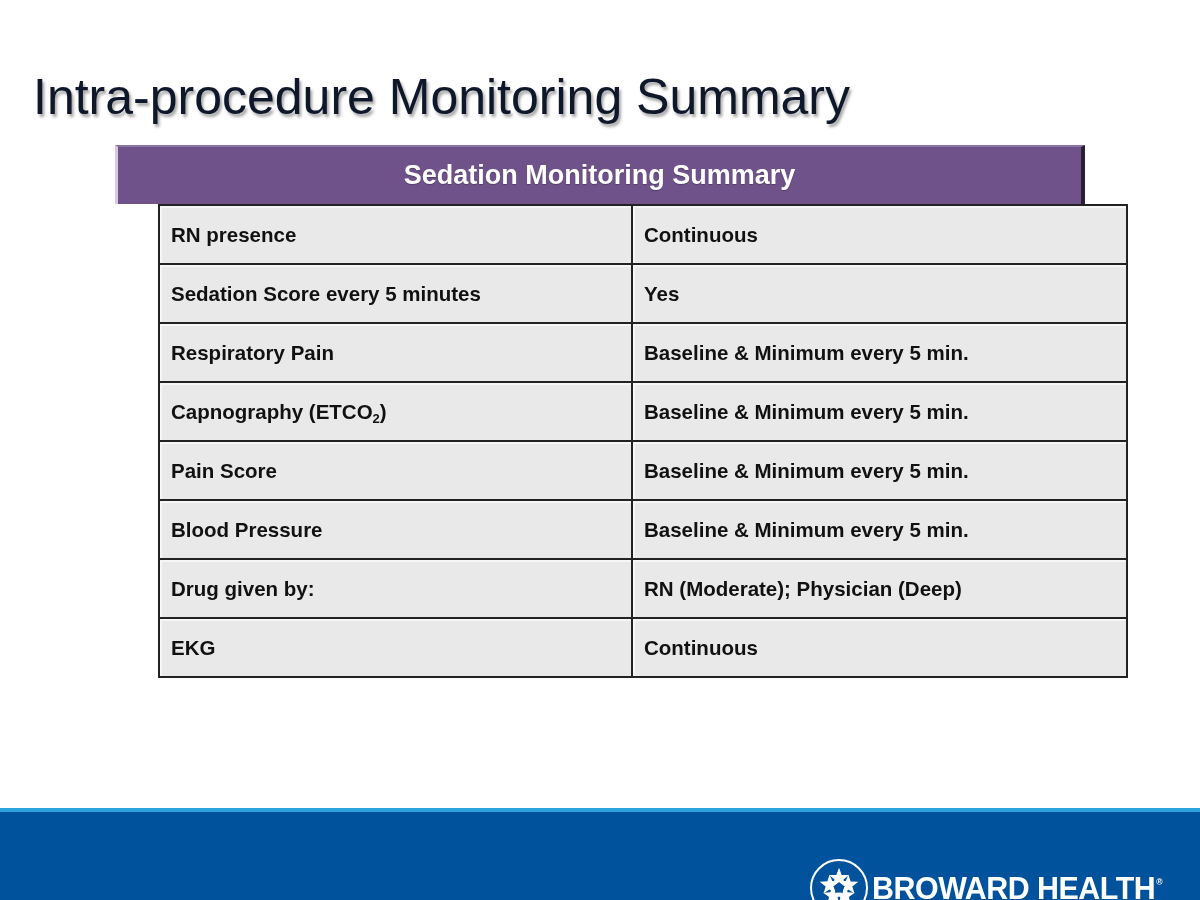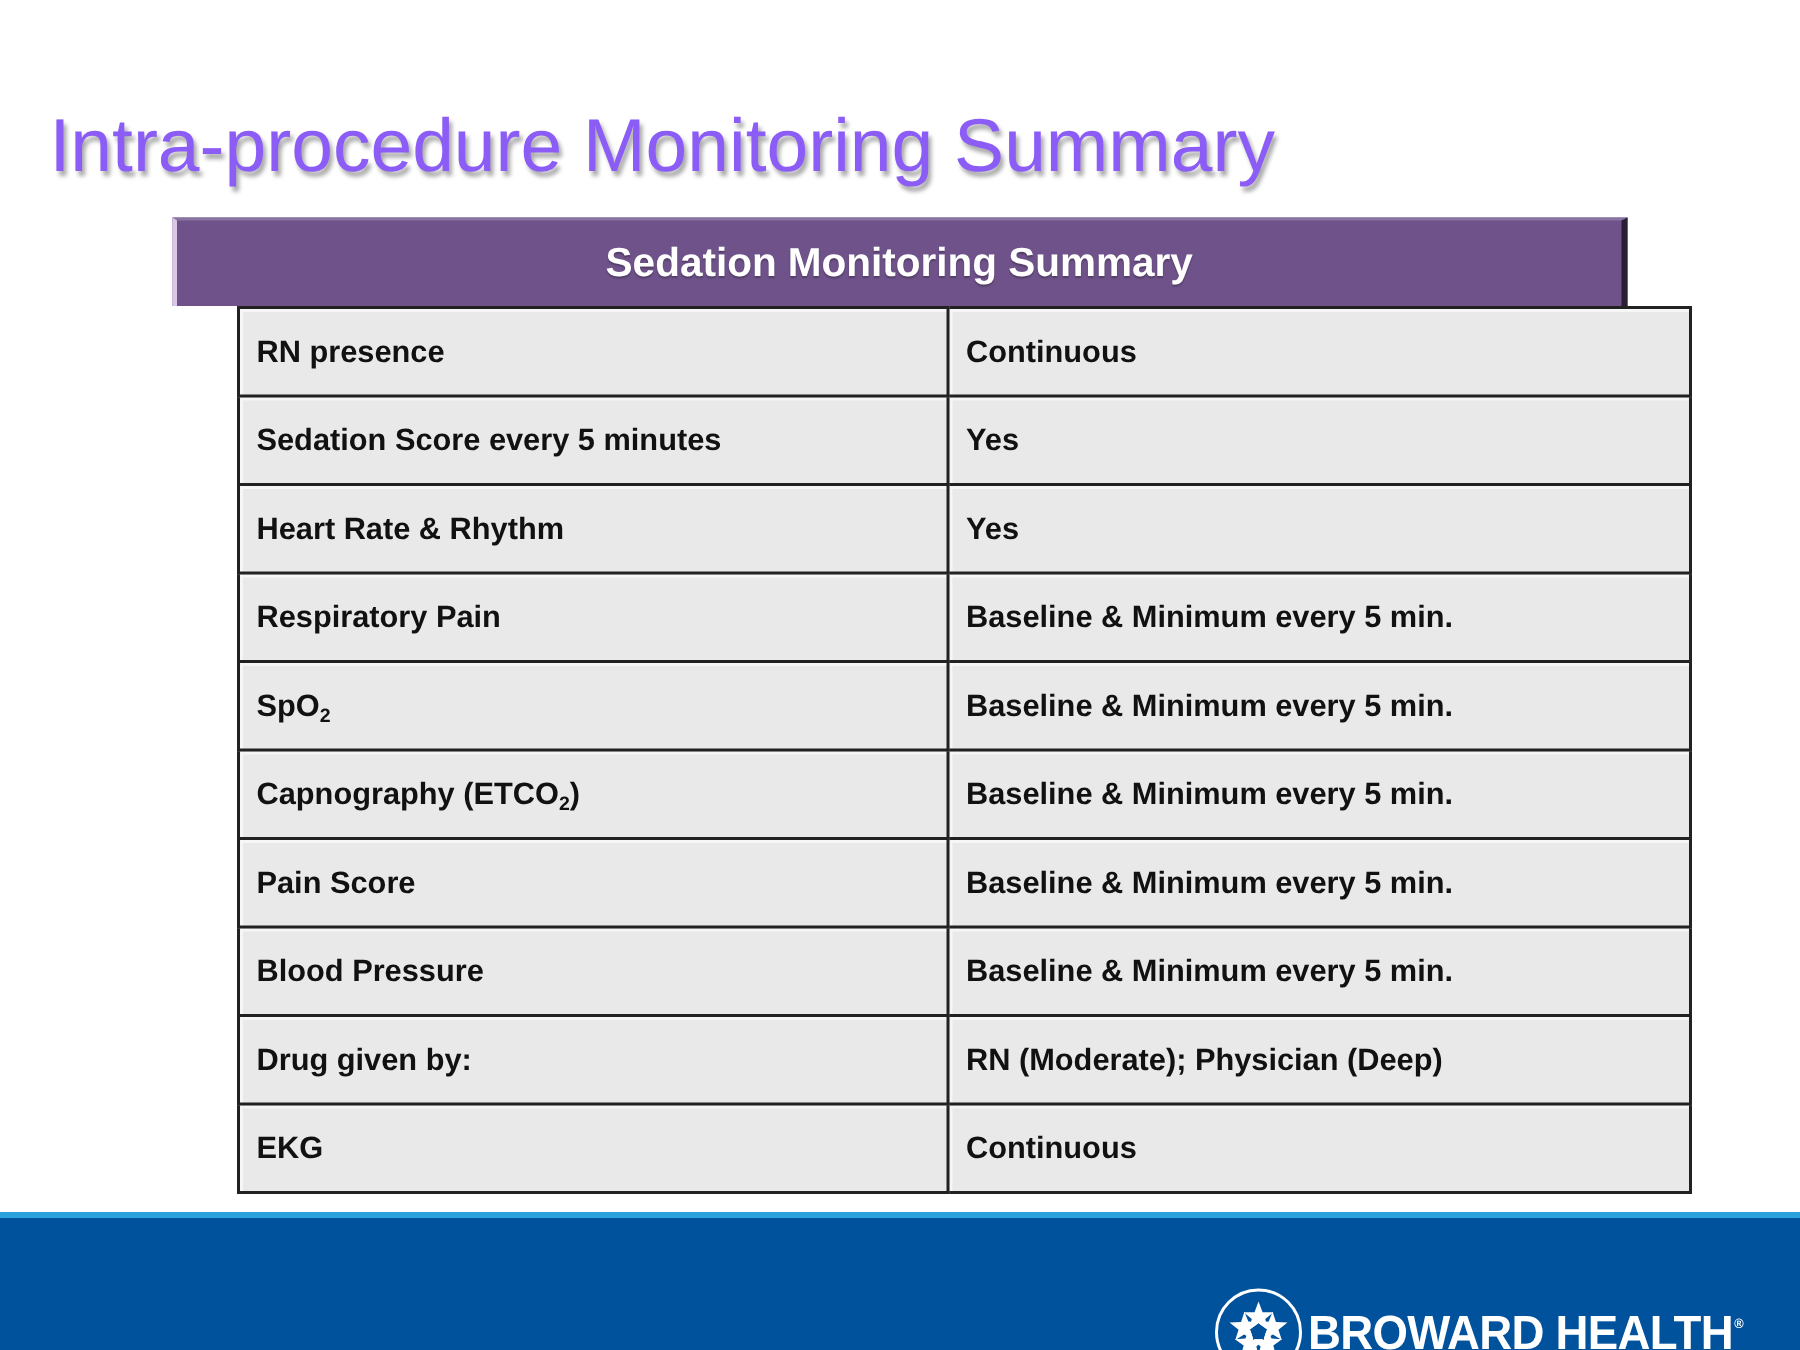--- a/index.html
+++ b/index.html
@@ -4,21 +4,21 @@
   <style>
     html, body { margin: 0; padding: 0; }
     body {
       width: 1200px; height: 900px; position: relative; overflow: hidden;
       background: #ffffff;
       font-family: "Liberation Sans", sans-serif;
     }
     .slide-title {
       position: absolute; left: 33px; top: 66px;
       font-size: 50px; line-height: 62px;
-      color: #8b5cf6;
+      color: #0f172a;
       text-shadow: 2px 3px 3px rgba(0,0,0,0.35);
       letter-spacing: 0px;
       white-space: nowrap;
     }
     .table-wrap {
       position: absolute; left: 115px; top: 145px; width: 970px;
     }
     .table-header {
       height: 59px;
       background: #6e5289;
@@ -80,29 +80,21 @@
     <tbody>
       <tr>
         <td class="col-a">RN presence</td>
         <td>Continuous</td>
       </tr>
       <tr>
         <td class="col-a">Sedation Score every 5 minutes</td>
         <td>Yes</td>
       </tr>
       <tr>
-        <td class="col-a">Heart Rate &amp; Rhythm</td>
-        <td>Yes</td>
-      </tr>
-      <tr>
         <td class="col-a">Respiratory Pain</td>
-        <td>Baseline &amp; Minimum every 5 min.</td>
-      </tr>
-      <tr>
-        <td class="col-a"><span>SpO</span><sub>2</sub><span></span></td>
         <td>Baseline &amp; Minimum every 5 min.</td>
       </tr>
       <tr>
         <td class="col-a"><span>Capnography (ETCO</span><sub>2</sub><span>)</span></td>
         <td>Baseline &amp; Minimum every 5 min.</td>
       </tr>
       <tr>
         <td class="col-a">Pain Score</td>
         <td>Baseline &amp; Minimum every 5 min.</td>
       </tr>

